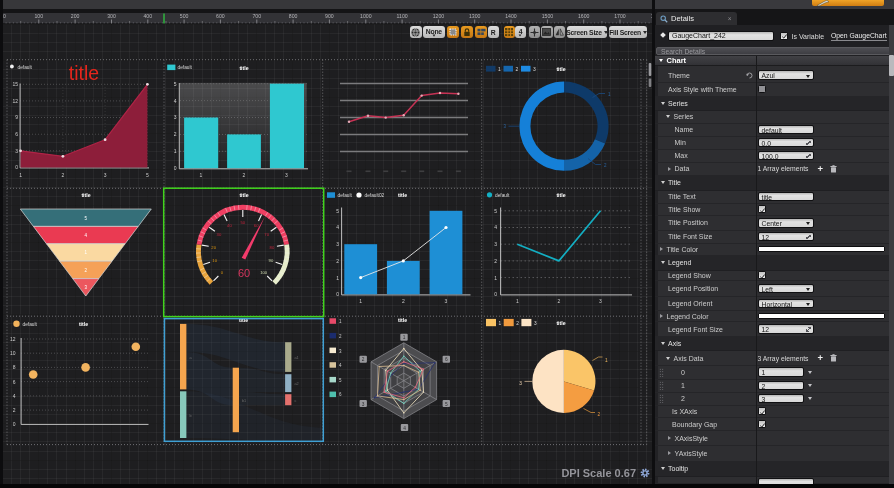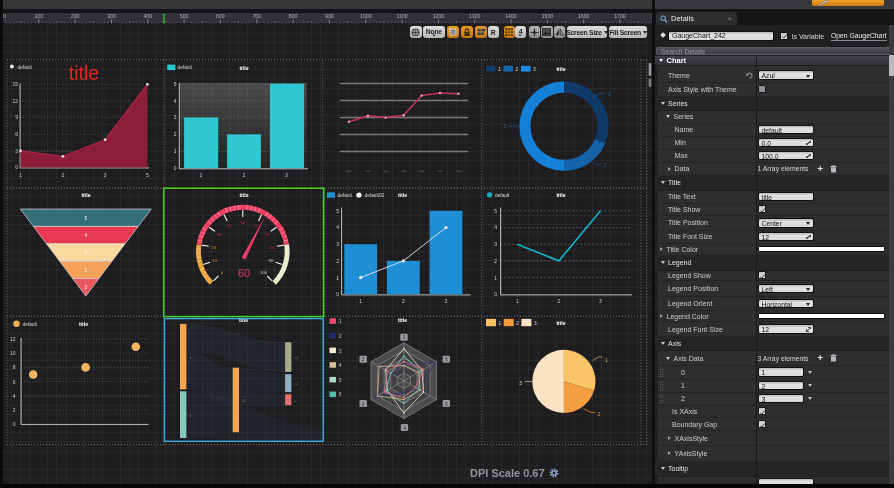--- a/index.html
+++ b/index.html
@@ -14,21 +14,21 @@
 #topgap{position:absolute;left:0;top:8.5px;width:655px;height:4.5px;background:#141416}
 #ruler{position:absolute;left:0;top:13px;width:655px;height:11px;background:#323236;border-bottom:1px solid #1a1a1c}
 #leftedge{position:absolute;left:0;top:0;width:2.5px;height:488px;background:#0c0c0e;z-index:30}
 #botstrip{position:absolute;left:0;top:483.5px;width:894px;height:4.5px;background:#060607;z-index:40}
 .tb{position:absolute;top:26.3px;height:11.8px;border-radius:3px;display:flex;align-items:center;justify-content:center;z-index:20;white-space:nowrap;overflow:visible}
 .tbg{background:linear-gradient(#dcdcdc,#b8b8b8)}
 .tbo{background:linear-gradient(#e89a20,#c57714)}
 .tbd{background:linear-gradient(#b2b2b2,#8e8e8e)}
 .tbtext{font-size:6.8px;font-weight:bold;color:#1c1c1c;letter-spacing:-0.25px;white-space:nowrap}
 .caret{width:0;height:0;border-left:2.6px solid transparent;border-right:2.6px solid transparent;border-top:3.2px solid #2a2a2a;display:inline-block}
-#dpi{position:absolute;left:470px;top:466.5px;width:180px;text-align:left;font-size:11px;font-weight:bold;color:#94949a;z-index:20}
+#dpi{position:absolute;left:470px;top:466.5px;width:180px;text-align:right;font-size:11px;font-weight:bold;color:#94949a;z-index:20}
 #details{position:absolute;left:655px;top:0;width:239px;height:488px;background:#29292c;overflow:hidden}
 #dtop{position:absolute;left:0;top:0;width:239px;height:8.5px;background:#39393d}
 #dtabs{position:absolute;left:0;top:8.5px;width:239px;height:16.5px;background:#151517}
 #dtab{position:absolute;left:0.5px;top:3.8px;width:81px;height:12.7px;background:#2d2d30;border-radius:3px 3px 0 0;display:flex;align-items:center}
 #drow1{position:absolute;left:0;top:25px;width:239px;height:21px;background:#202023}
 #dsearch{position:absolute;left:0;top:46px;width:239px;height:9.5px;background:#202023}
 #dsearch .box{position:absolute;left:1px;top:0.5px;width:236px;height:8.8px;background:linear-gradient(#4e4e53,#3e3e43);
 border:1px solid #5a5a5e;border-radius:2px;color:#9a9a9e;font-size:6.8px;line-height:7px;padding-left:4px}
 #dbody{position:absolute;left:0;top:55.5px;width:239px;height:428px;background:#2e2e31}
 .row{position:relative;width:283px;border-bottom:1px solid #252528;display:flex;align-items:center}

